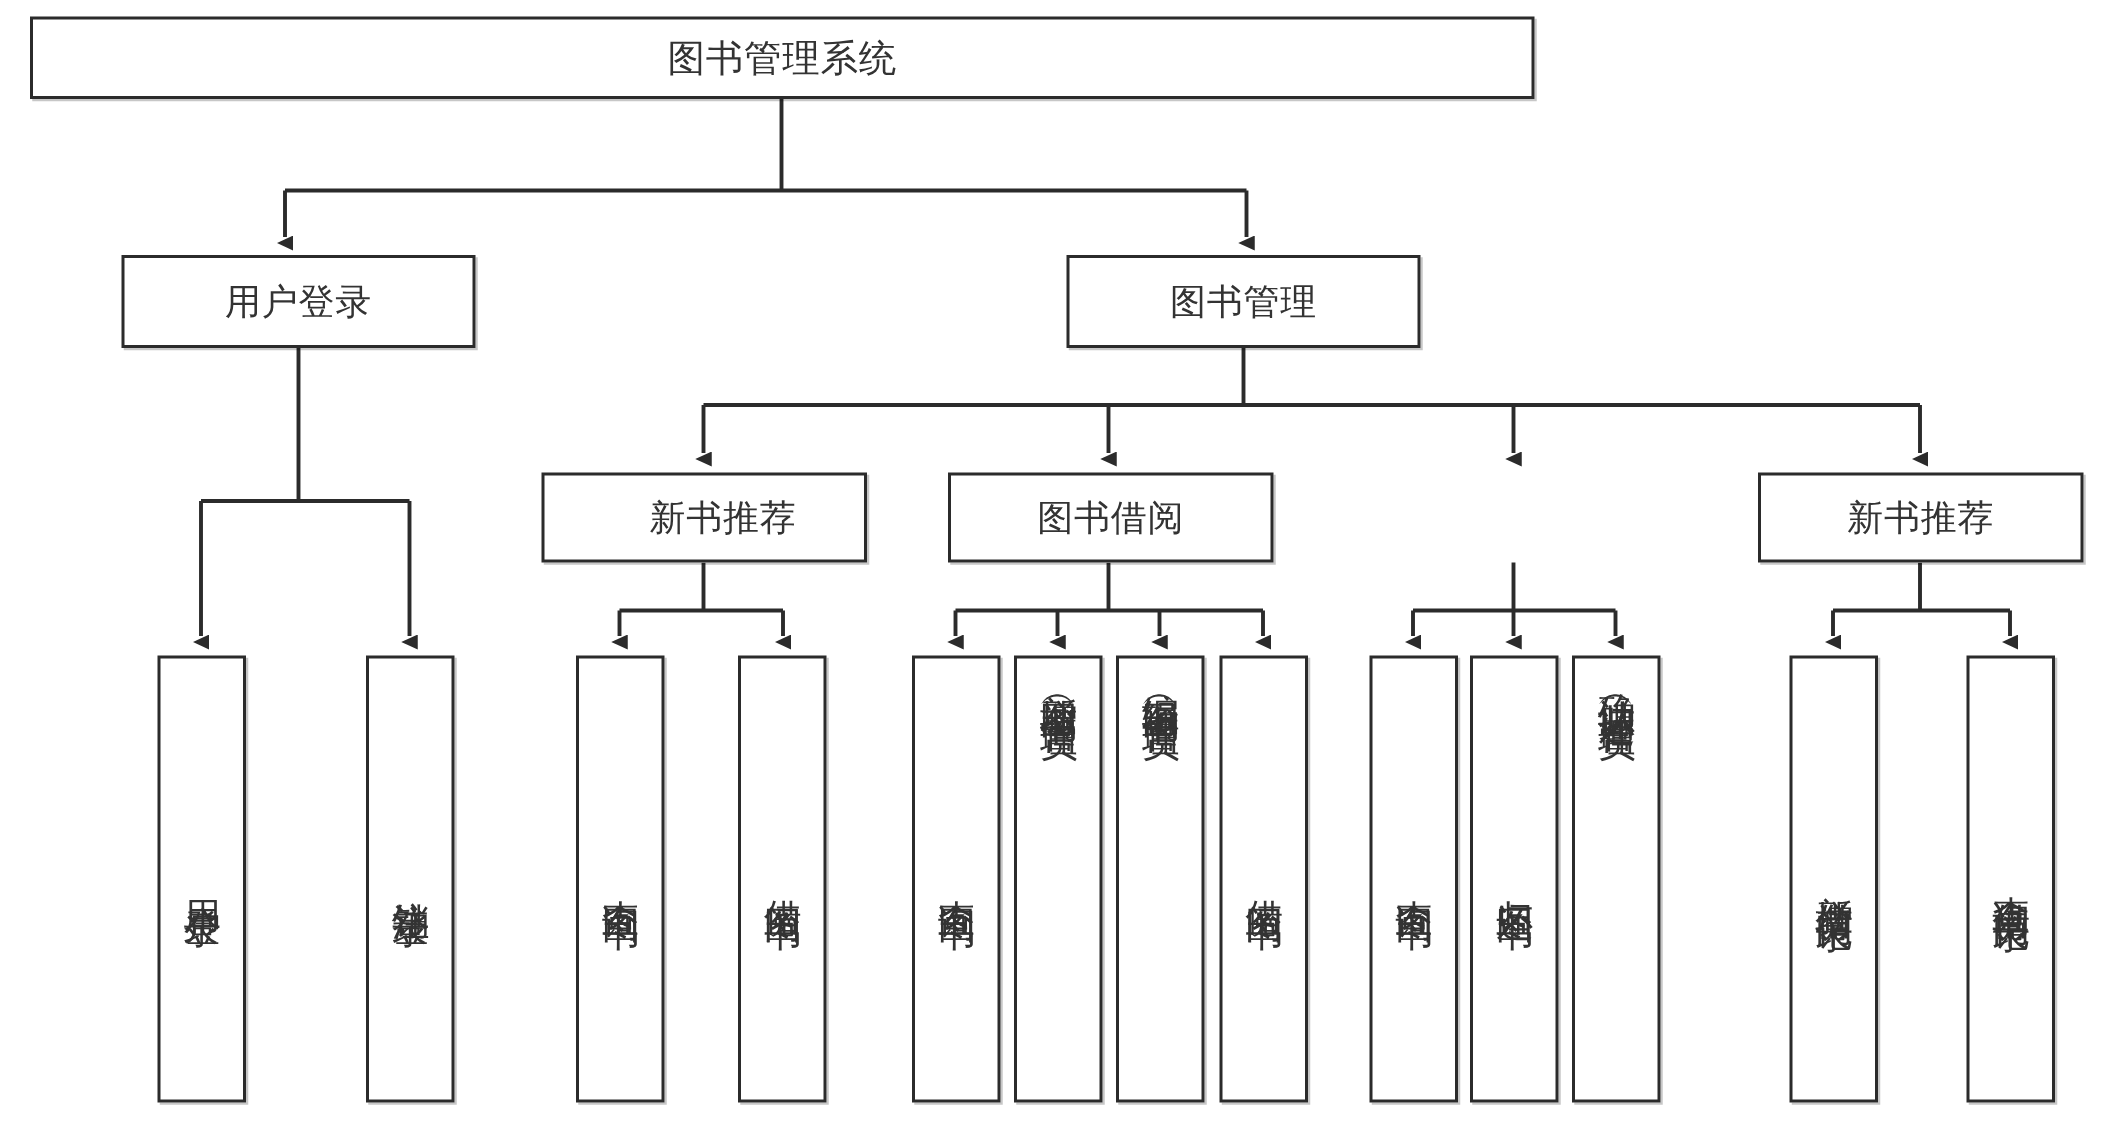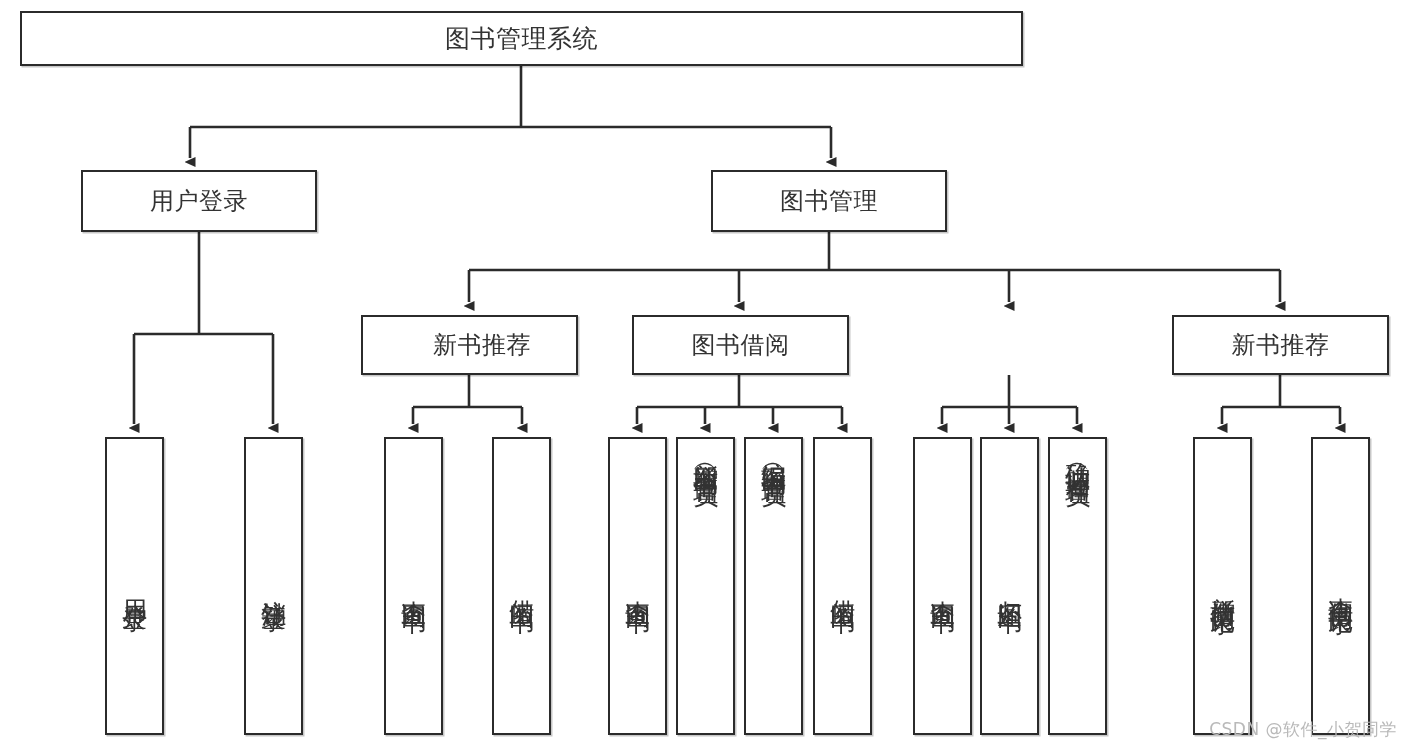--- a/index.html
+++ b/index.html
@@ -202,15 +202,14 @@
   </div>
 
   <div class="node vertical centered" style="left:1193px; top:437px; width:59px; height:298px;">
     <span class="node-label">新增借阅记录</span>
   </div>
 
   <div class="node vertical centered" style="left:1311px; top:437px; width:59px; height:298px;">
     <span class="node-label">查询借阅记录</span>
   </div>
 
-  <div id="watermark">CSDN @软件_小贺同学</div>
 
 </div>
 
 </body></html>

